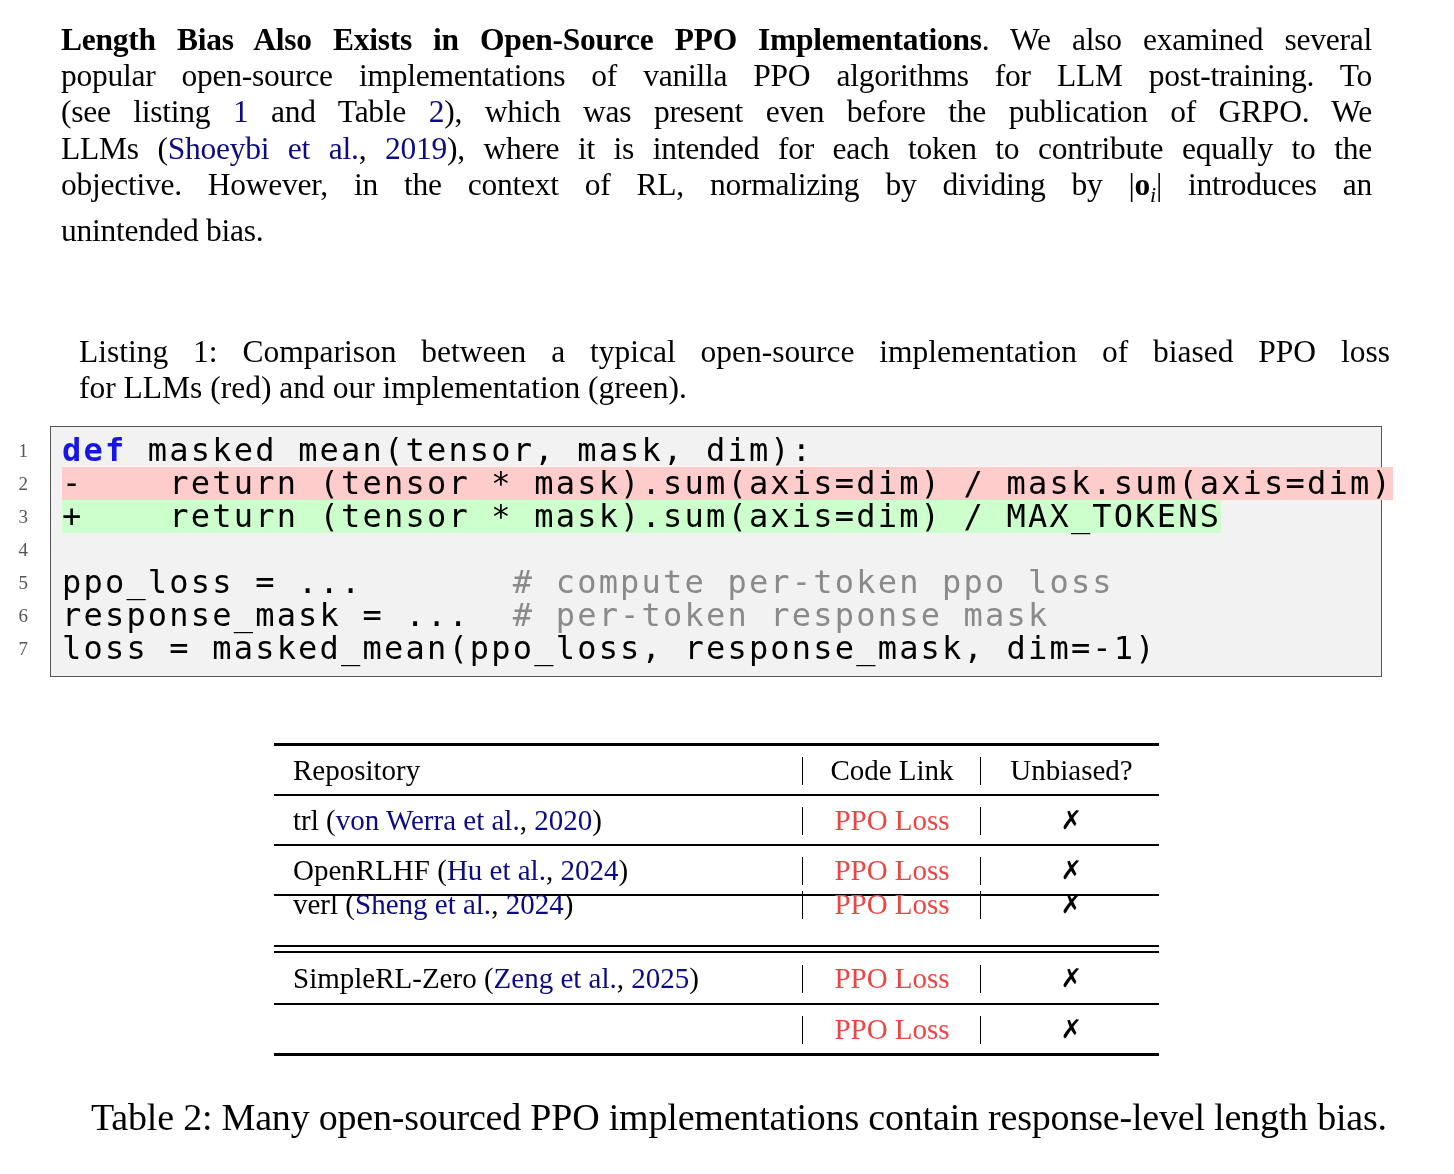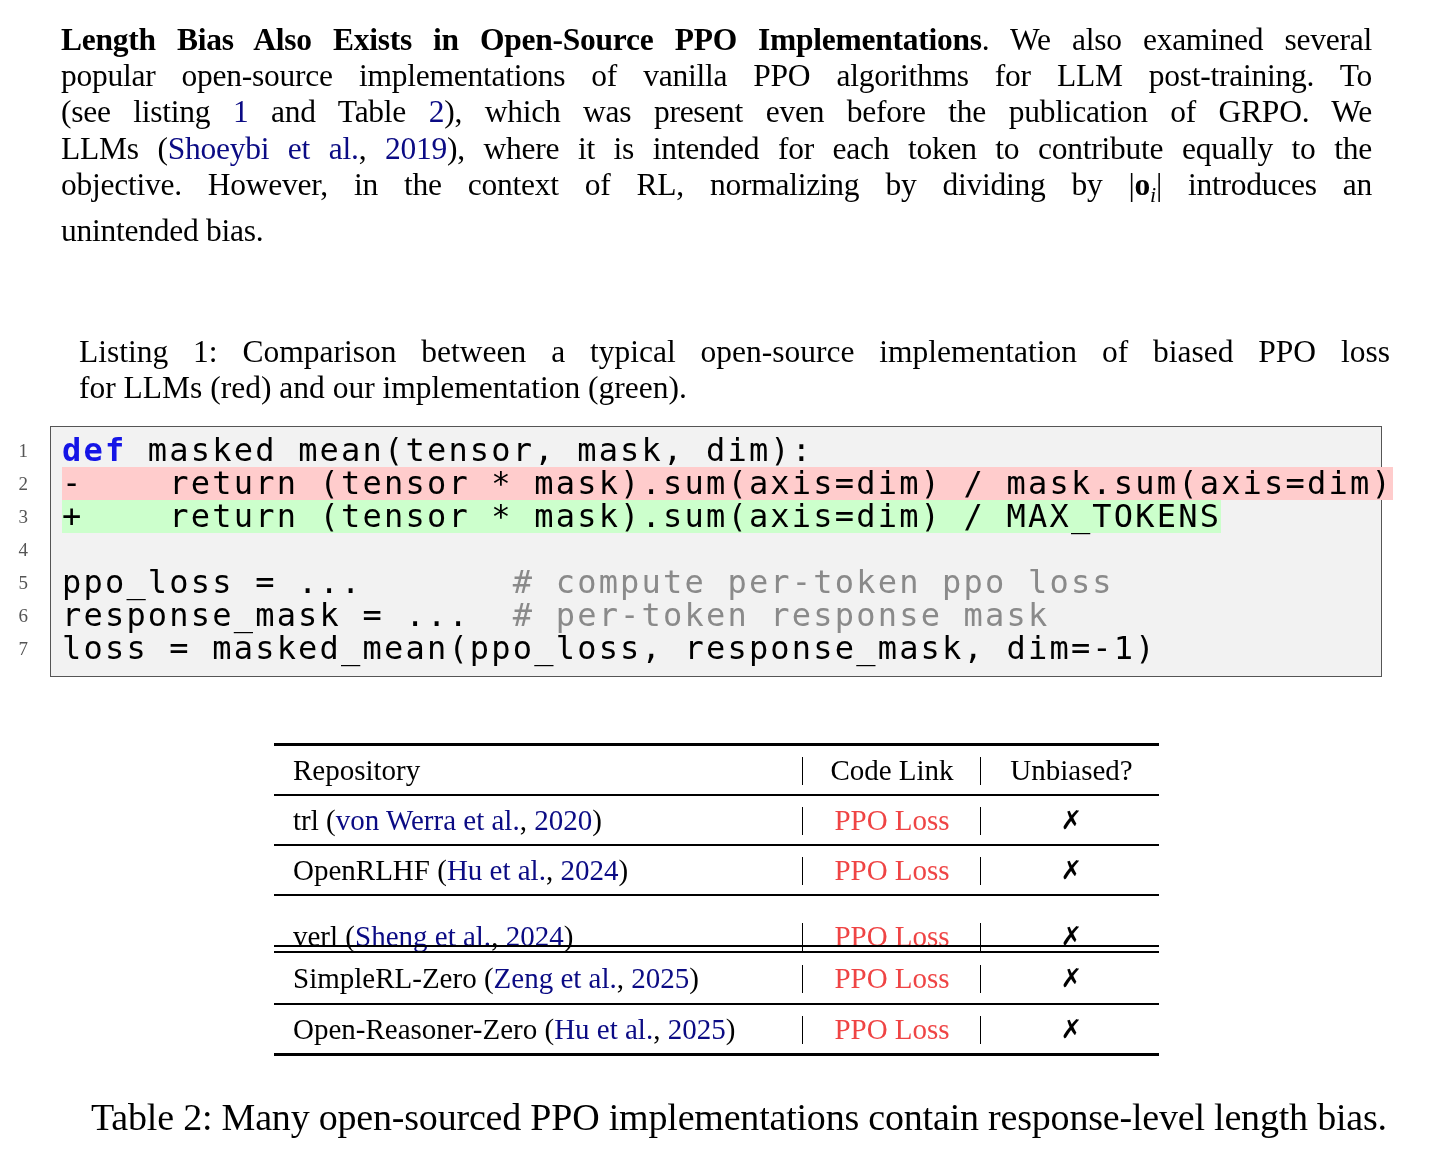--- a/index.html
+++ b/index.html
@@ -92,41 +92,40 @@
 
   <div class="row" style="top:102px;">
     <span class="cell-repo"><span>OpenRLHF</span> (<a class="cite">Hu et al.</a>, <a class="cite">2024</a>)</span>
     <span class="vbar" style="left:528px;"></span>
     <a class="cell-link">PPO Loss</a>
     <span class="vbar" style="left:706px;"></span>
     <span class="cell-unb cross">✗</span>
   </div>
   <div class="rule" style="top:151px;height:1.5px;"></div>
 
-  <div class="row" style="top:168px;">
+  <div class="row" style="top:136px;">
     <span class="cell-repo"><span>verl</span> (<a class="cite">Sheng et al.</a>, <a class="cite">2024</a>)</span>
     <span class="vbar" style="left:528px;"></span>
     <a class="cell-link">PPO Loss</a>
     <span class="vbar" style="left:706px;"></span>
     <span class="cell-unb cross">✗</span>
   </div>
   <div class="rule" style="top:202px;height:1.5px;"></div>
   <div class="rule" style="top:208px;height:1.5px;"></div>
 
   <div class="row" style="top:210px;">
     <span class="cell-repo"><span>SimpleRL-Zero</span> (<a class="cite">Zeng et al.</a>, <a class="cite">2025</a>)</span>
     <span class="vbar" style="left:528px;"></span>
     <a class="cell-link">PPO Loss</a>
     <span class="vbar" style="left:706px;"></span>
     <span class="cell-unb cross">✗</span>
   </div>
   <div class="rule" style="top:260px;height:1.5px;"></div>
 
   <div class="row" style="top:261px;">
-    <span class="cell-repo"><span>Open-Reasoner-Zero</span> (<a class="cite">Hu et al.</a>, <a class="cite">2025</a>)</span>
     <span class="vbar" style="left:528px;"></span>
     <a class="cell-link">PPO Loss</a>
     <span class="vbar" style="left:706px;"></span>
     <span class="cell-unb cross">✗</span>
   </div>
   <div class="rule" style="top:310px;height:3px;"></div>
 </div>
 
 <div class="caption2">Table 2: Many open-sourced PPO implementations contain response-level length bias.</div>
 

